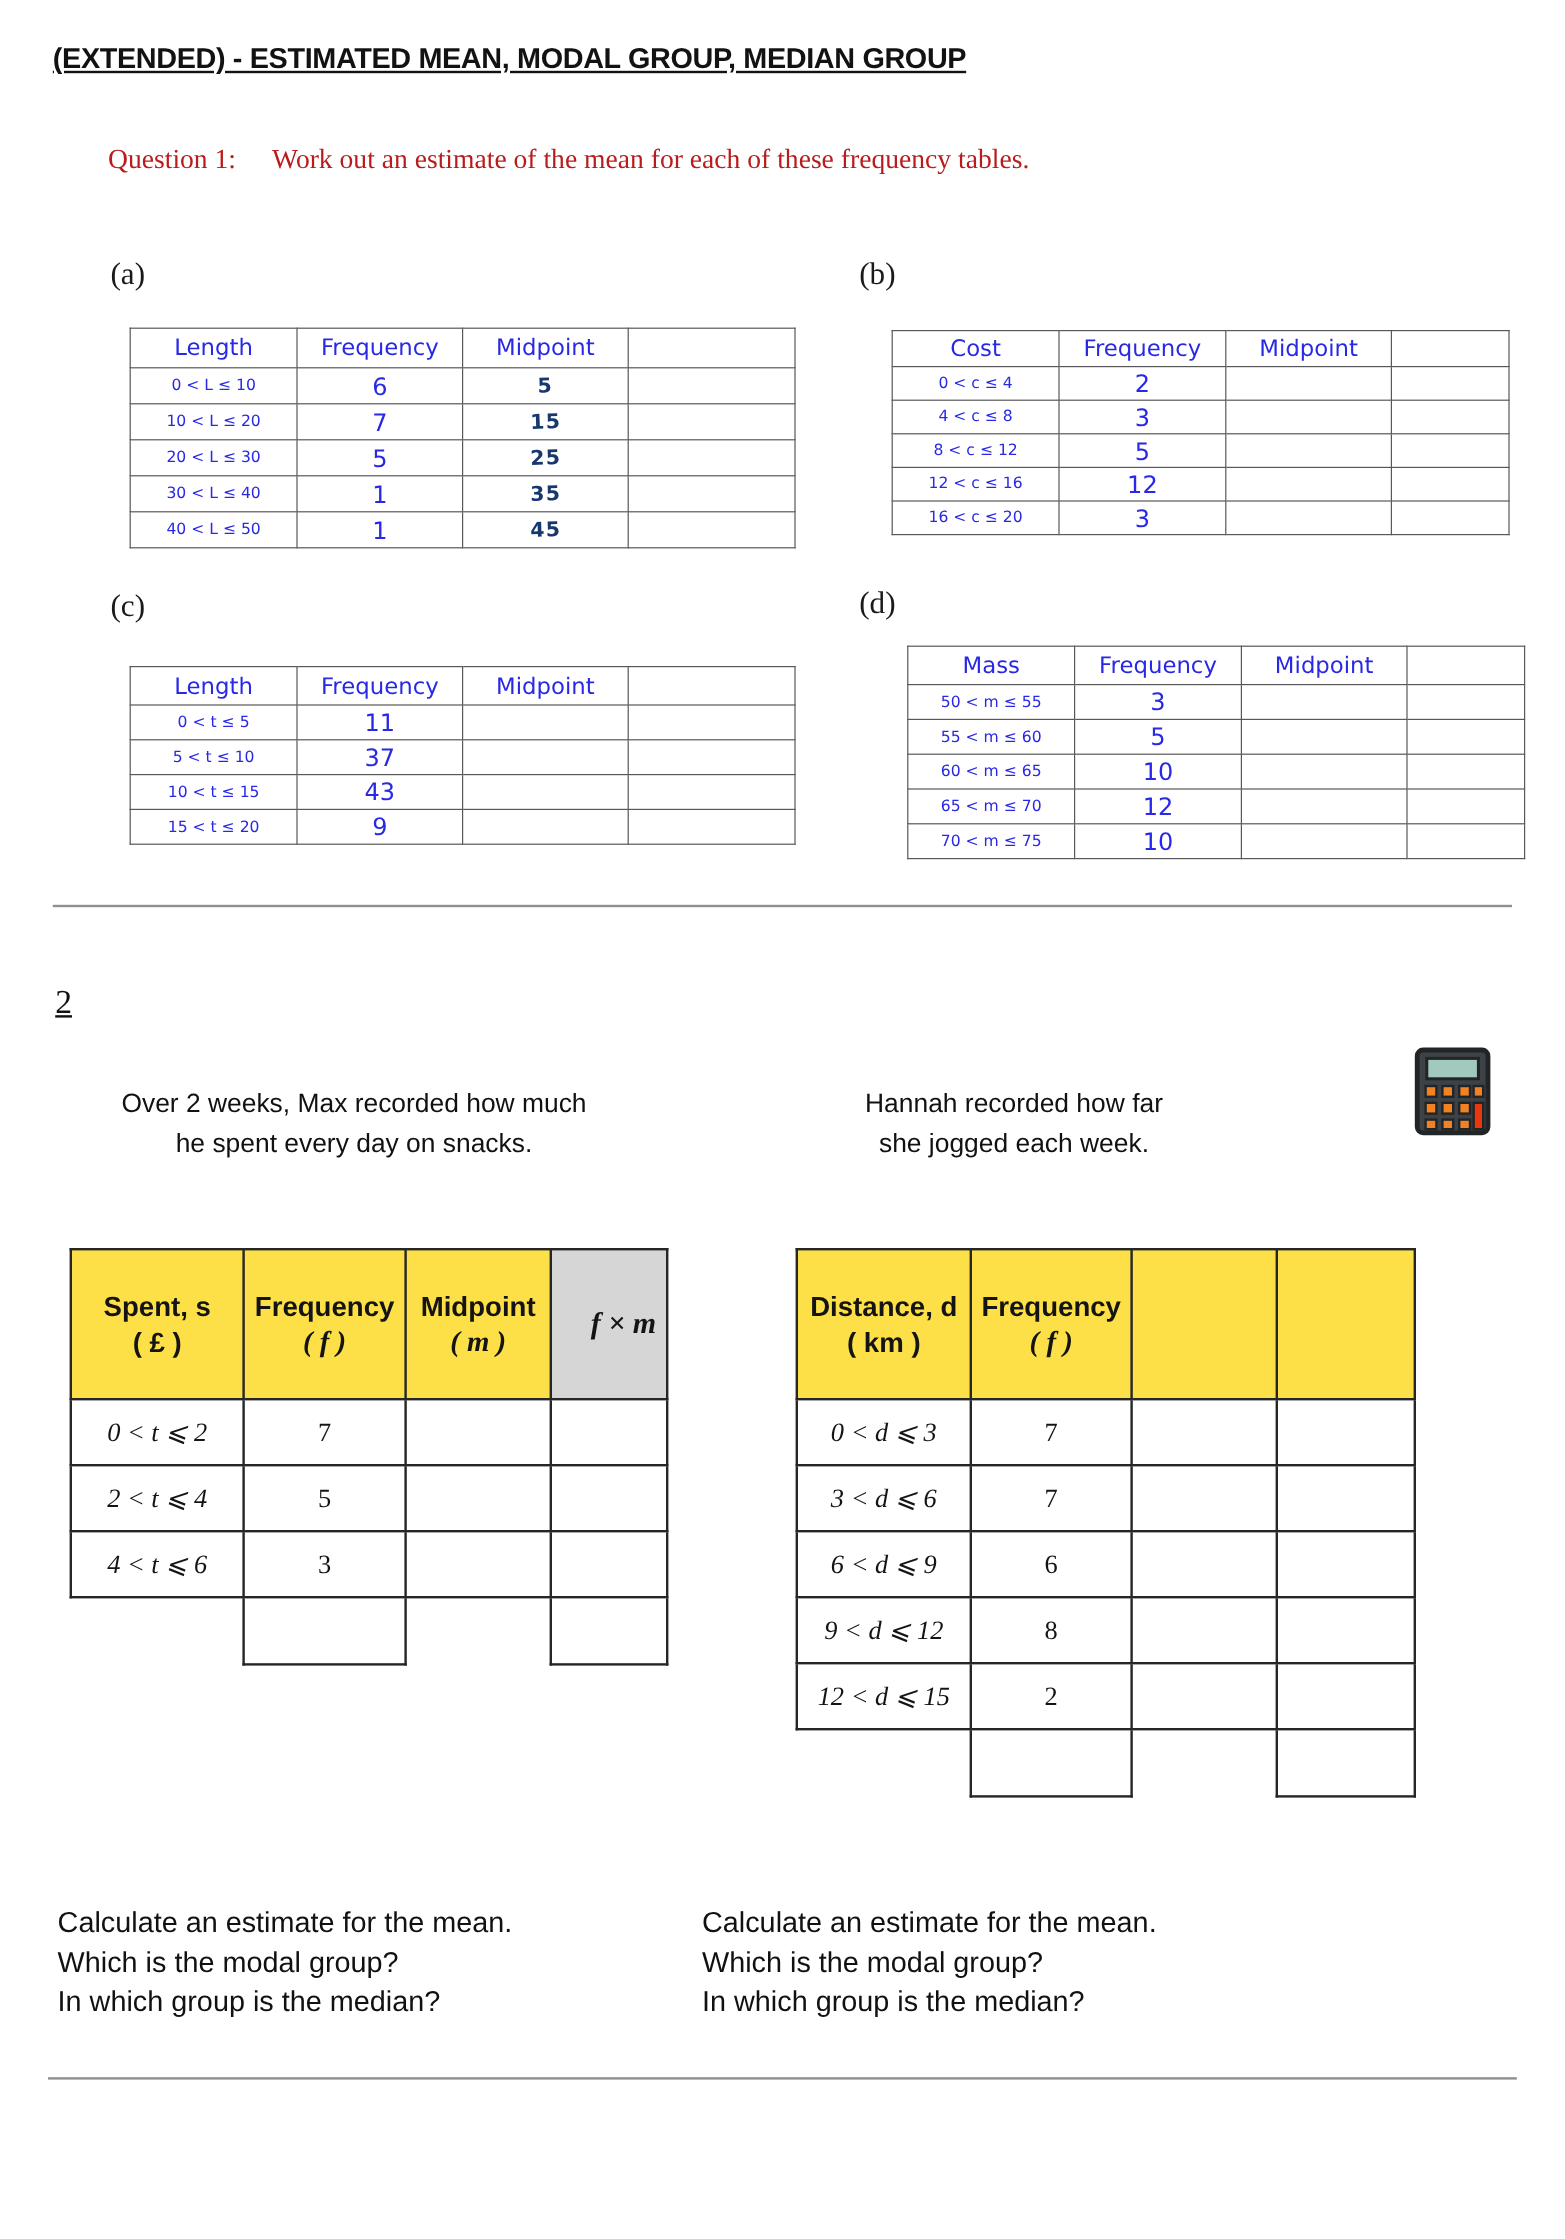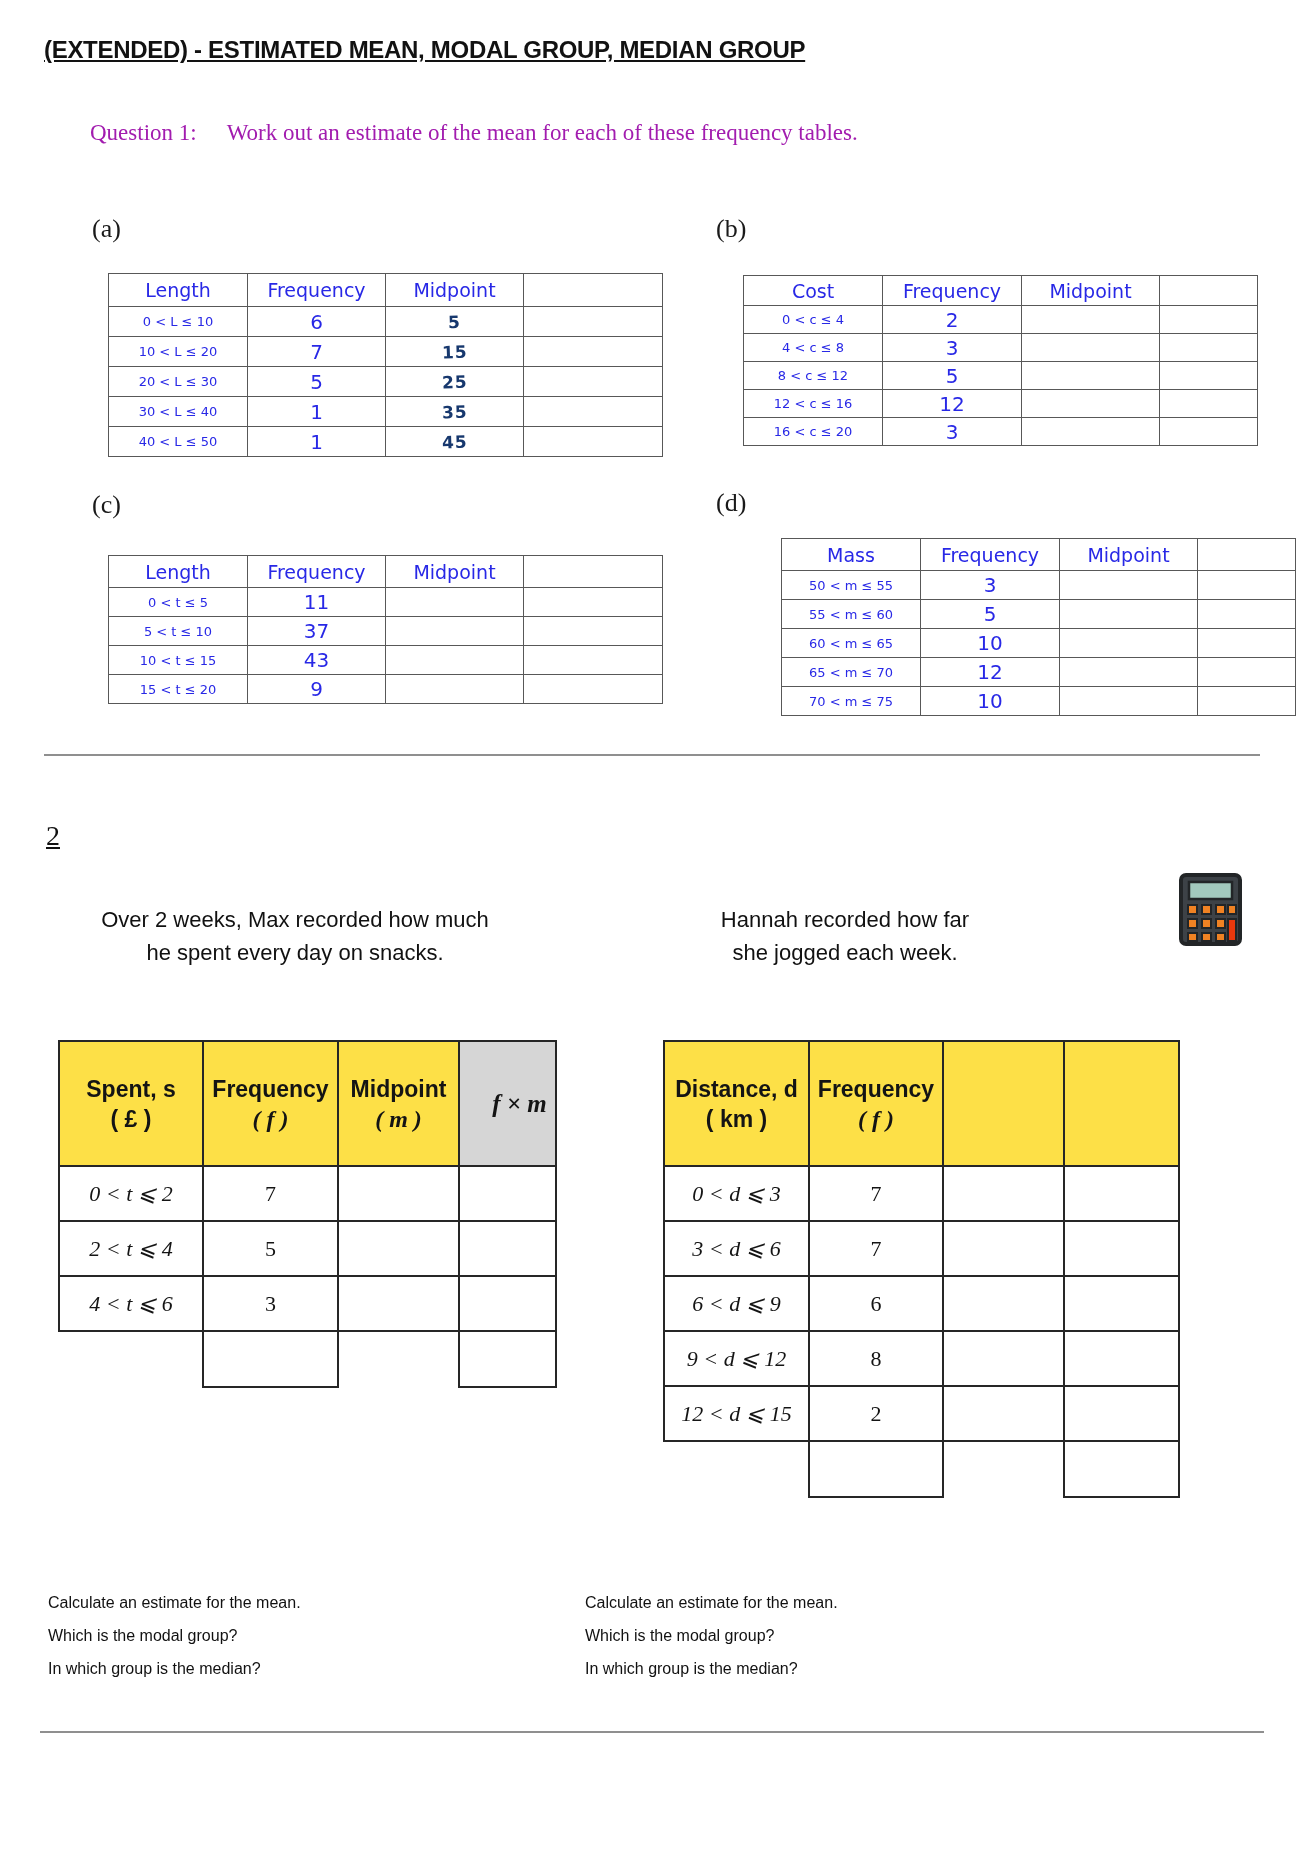--- a/index.html
+++ b/index.html
@@ -3,21 +3,21 @@
 <meta charset="utf-8">
 <style>
   html,body{margin:0;padding:0;background:#ffffff;}
   .page{position:relative;width:1304px;height:1866px;background:#ffffff;overflow:hidden;
         font-family:"Liberation Sans", sans-serif;color:#161616;}
 
   
   .title{position:absolute;left:44px;top:36px;font-family:"Liberation Sans",sans-serif;
          font-size:24px;font-weight:bold;letter-spacing:-0.3px;text-decoration:underline;color:#121212;}
   .q1line{position:absolute;left:90px;top:120px;font-family:"Liberation Serif","DejaVu Serif",serif;
-          font-size:23px;color:#a21caf;white-space:nowrap;}
+          font-size:23px;color:#b91c1c;white-space:nowrap;}
   .q1line .qlabel{margin-right:30px;}
   .part-label{position:absolute;font-family:"Liberation Serif","DejaVu Serif",serif;font-size:26px;color:#1a1a1a;}
 
   
   table.qt{position:absolute;border-collapse:collapse;table-layout:fixed;}
   table.qt td{border:1.5px solid #585858;text-align:center;vertical-align:middle;
               font-family:"DejaVu Sans",sans-serif;color:#2828e6;padding:0;overflow:hidden;}
   table.qt td.hdr{font-size:19px;}
   table.qt td.rng{font-size:13px;}
   table.qt td.frq{font-size:20px;}
@@ -42,21 +42,21 @@
   table.q2t td{border:2px solid #262626;text-align:center;vertical-align:middle;padding:0;color:#141414;}
   table.q2t td.hd{background:#fde047;font-family:"Liberation Sans",sans-serif;font-weight:bold;font-size:23px;line-height:30px;}
   table.q2t td.hd .paren{font-family:"Liberation Serif","DejaVu Serif",serif;font-style:italic;font-weight:bold;font-size:24px;}
   table.q2t td.fxm{background:#d6d6d6;font-family:"Liberation Serif","DejaVu Serif",serif;
                    font-style:italic;font-weight:bold;font-size:25px;padding-left:24px;}
   table.q2t td.rng2, table.q2t td.frq2{font-family:"Liberation Serif","DejaVu Serif",serif;font-size:22px;}
   table.q2t td.rng2{font-style:italic;}
   table.q2t td.nb{border:none;background:transparent;}
   table.q2t tr.body{height:55px;} table.q2t tr.hrow{height:125px;} table.q2t tr.tot{height:56px;}
 
-  .qblock{position:absolute;font-family:"Liberation Sans",sans-serif;font-size:16px;line-height:33px;color:#111;}
+  .qblock{position:absolute;font-family:"Liberation Sans",sans-serif;font-size:24px;line-height:33px;color:#111;}
 </style>
 </head>
 <body>
 
 <div class="page">
 
   <div class="title">(EXTENDED) - ESTIMATED MEAN, MODAL GROUP, MEDIAN GROUP</div>
 
   <div class="q1line">
     <span class="qlabel">Question 1:</span><span>Work out an estimate of the mean for each of these frequency tables.</span>
@@ -195,21 +195,21 @@
         </tr>
     <tr>
           <td class="rng">15 &lt; t ≤ 20</td>
           <td class="frq">9</td>
           <td></td>
           <td></td>
         </tr>
   </tbody>
     </table>
 
-  <table class="qt td4" style="left:781px;top:538px;width:514px;">
+  <table class="qt td4" style="left:756px;top:538px;width:514px;">
     <colgroup>
         <col style="width:139px">
         <col style="width:139px">
         <col style="width:138px">
         <col style="width:98px">
       </colgroup>
     <tbody>
         <tr class="h">
       <td class="hdr">Mass</td>
       <td class="hdr">Frequency</td>

